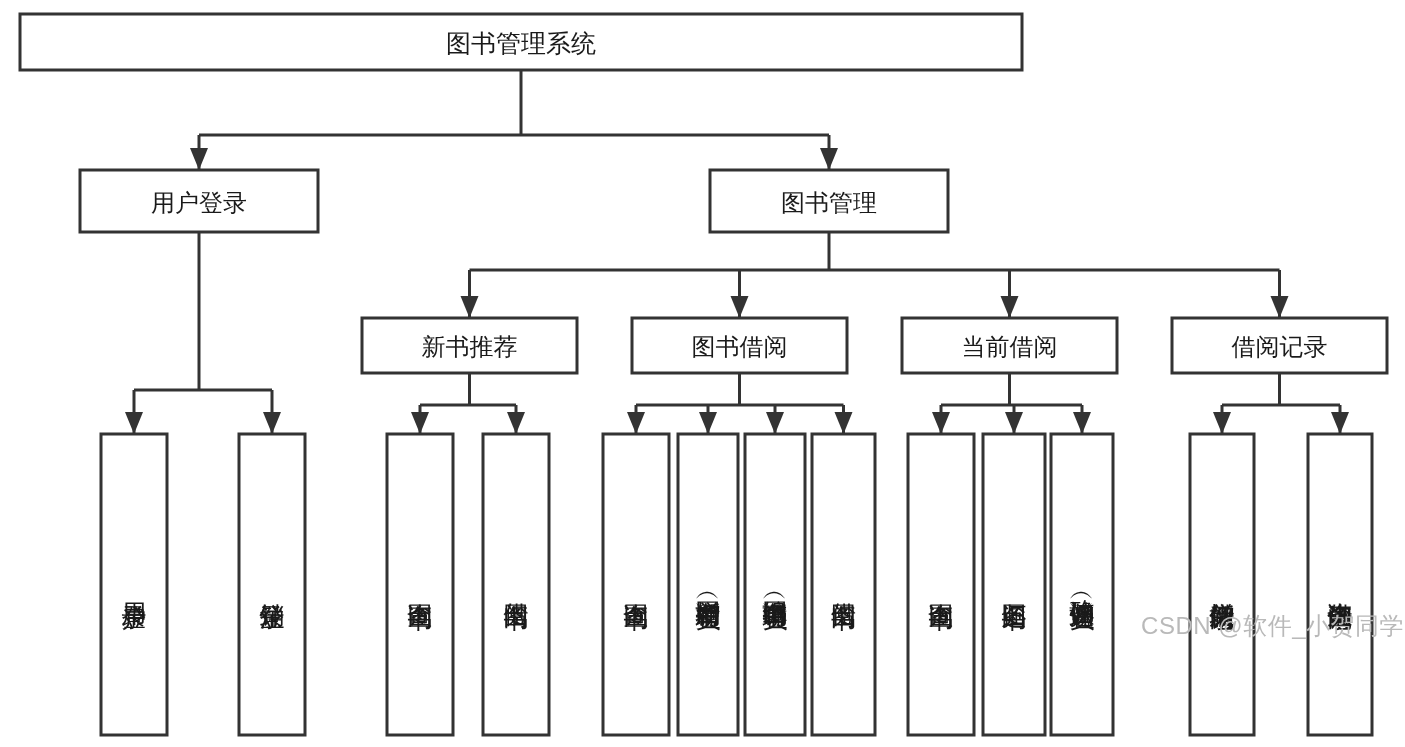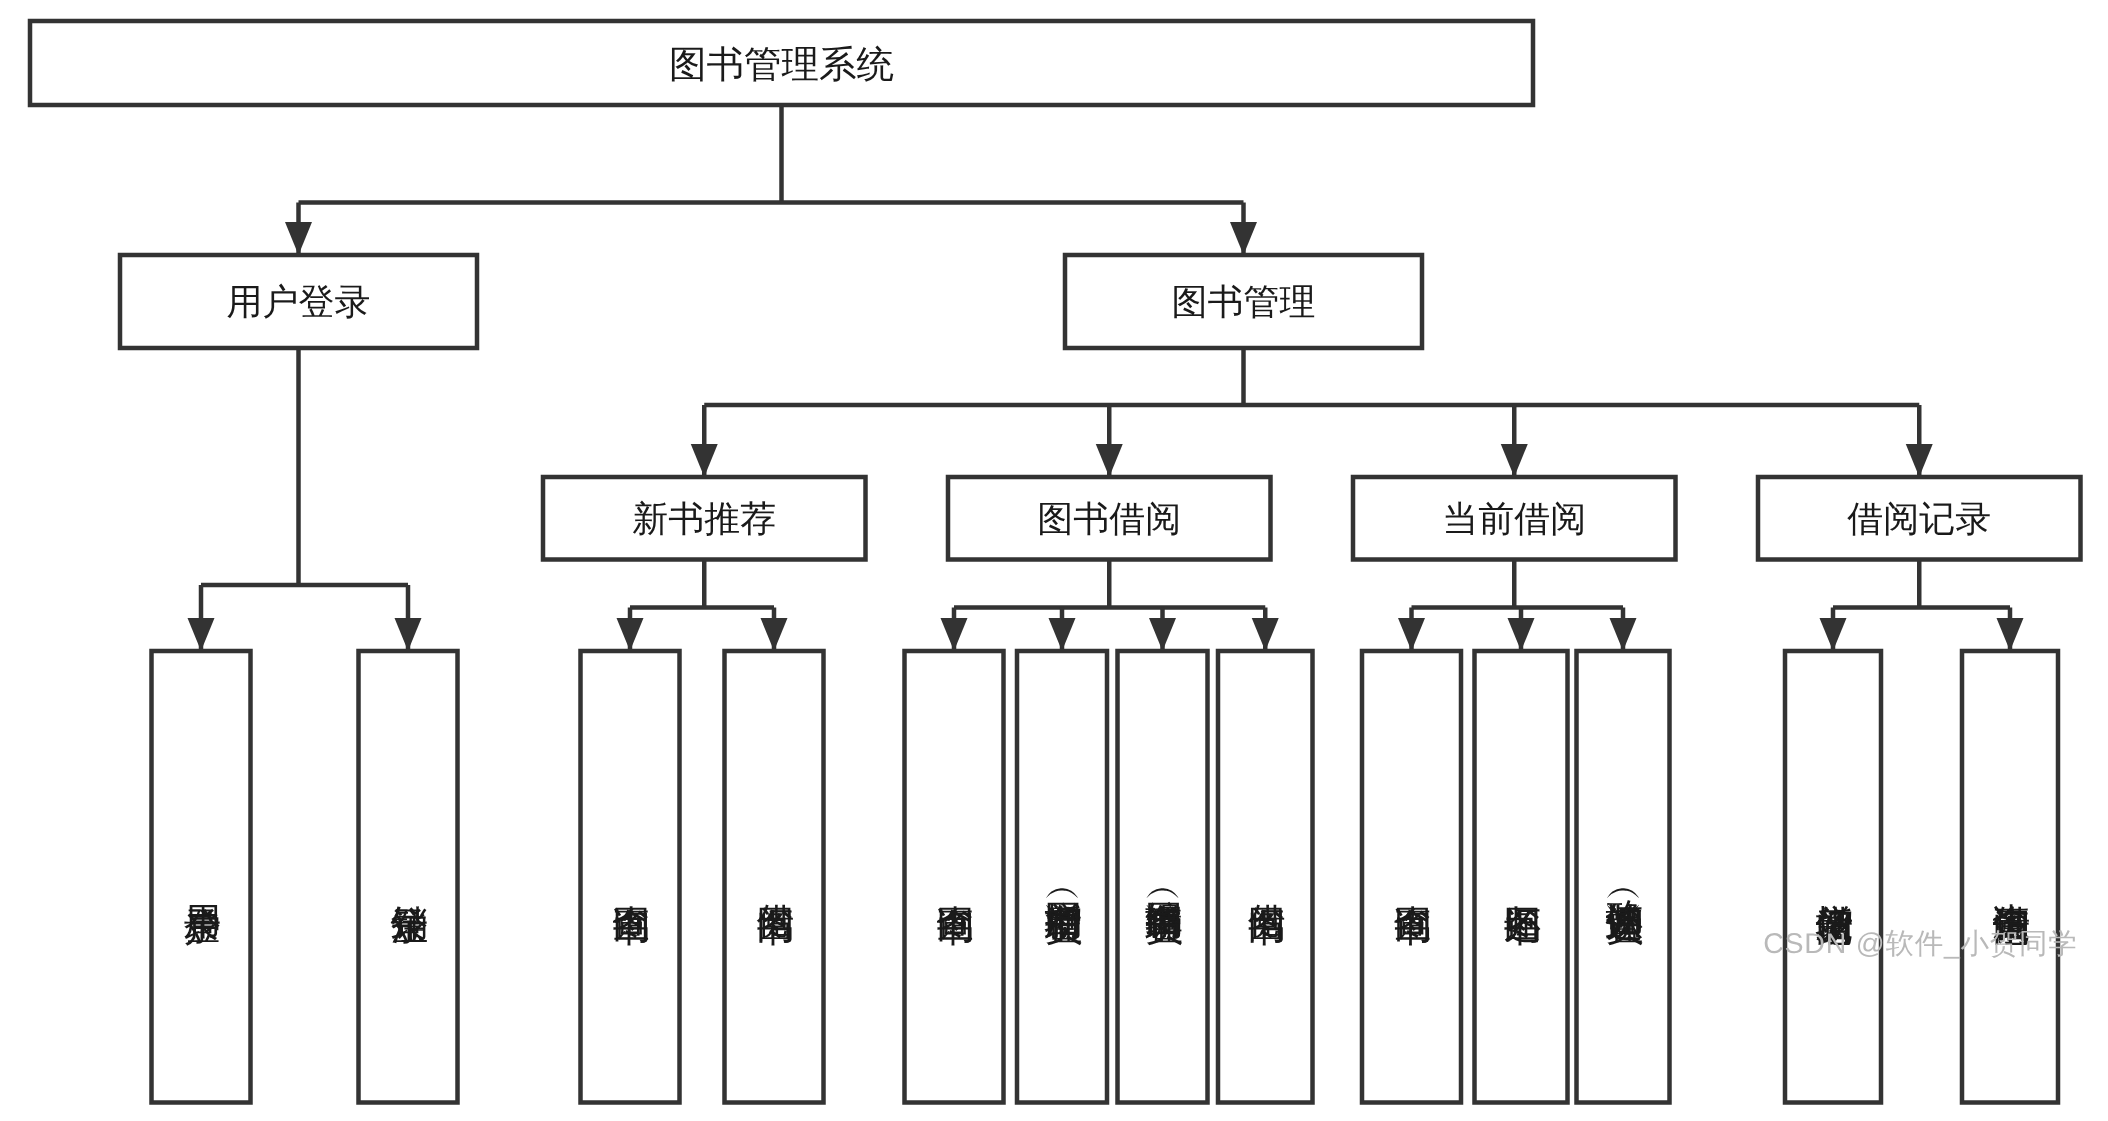--- a/index.html
+++ b/index.html
@@ -63,24 +63,24 @@
     color: #1a1a1a;
     writing-mode: vertical-rl;
     text-orientation: upright;
     white-space: nowrap;
     letter-spacing: 1px;
     text-align: center;
     pointer-events: none;
   }
   .watermark {
     position: absolute;
-    right: 20px;
+    right: 1px;
     bottom: 6px;
     font-family: "Liberation Sans", "DejaVu Sans", sans-serif;
-    font-size: 19px;
+    font-size: 24px;
     color: #b9b9b9;
     white-space: nowrap;
     letter-spacing: 0.5px;
   }
 </style>
 </head>
 <body>
 
 <div id="diagram-root">
   <svg class="diagram" viewBox="0 0 1405 747">

